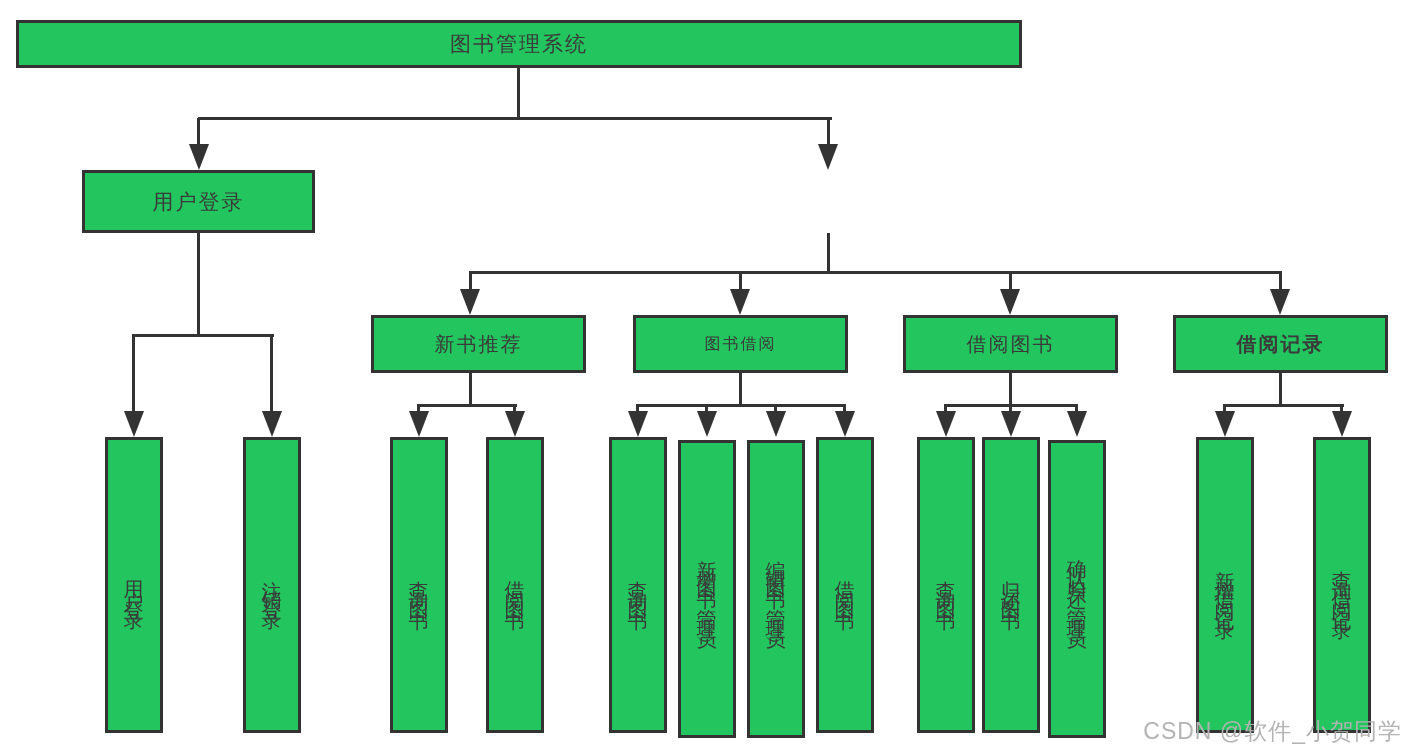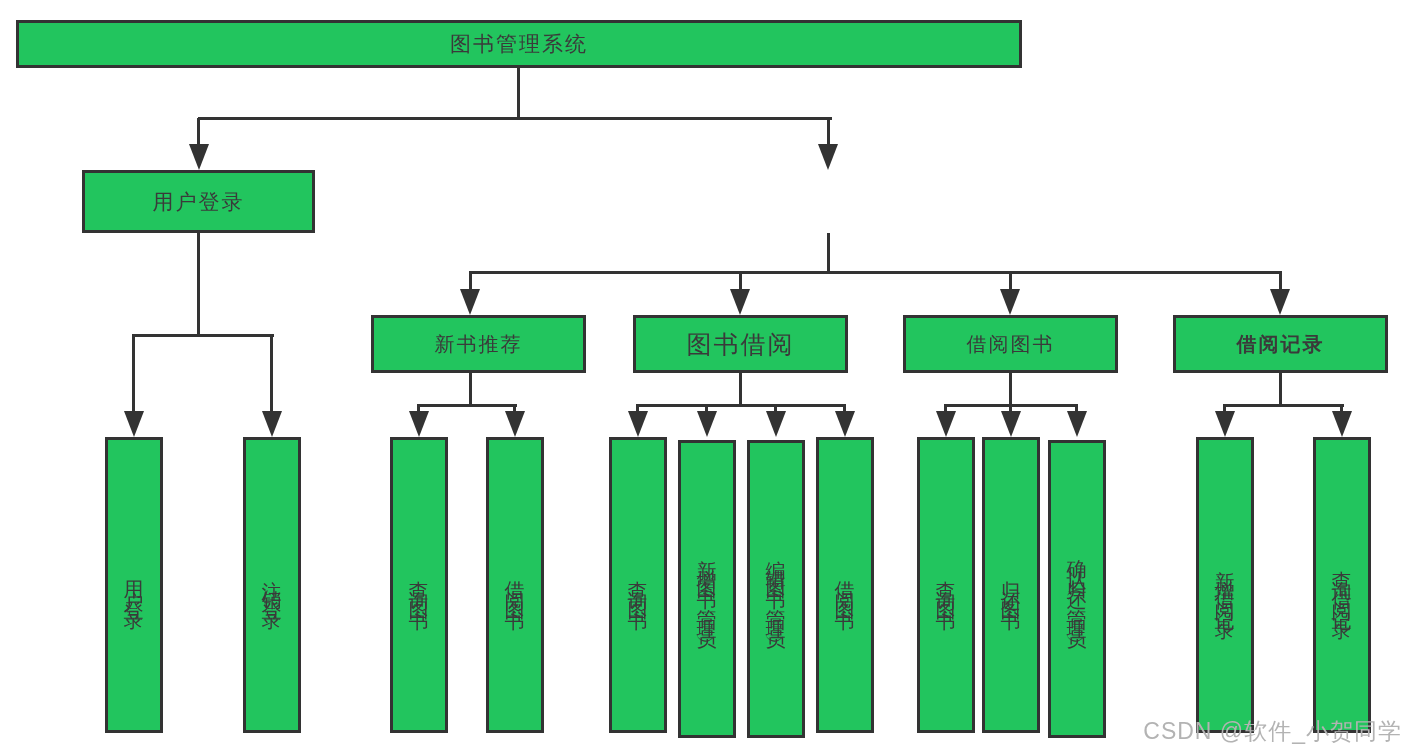--- a/index.html
+++ b/index.html
@@ -43,21 +43,21 @@
 
   <div class="box hbox" style="left:82px; top:170px; width:233px; height:63px;">
     <span>用户登录</span>
   </div>
 
 
   <div class="box hbox" style="left:363px; top:315px; width:215px; height:58px; font-size:20px;margin-left:8px;">
     <span>新书推荐</span>
   </div>
 
-  <div class="box hbox" style="left:633px; top:315px; width:215px; height:58px; font-size:25px;">
+  <div class="box hbox" style="left:633px; top:315px; width:215px; height:58px; font-size:16px;">
     <span>图书借阅</span>
   </div>
 
   <div class="box hbox" style="left:903px; top:315px; width:215px; height:58px; font-size:20px;">
     <span>借阅图书</span>
   </div>
 
   <div class="box hbox" style="left:1173px; top:315px; width:215px; height:58px; font-size:20px;font-weight:bold;">
     <span>借阅记录</span>
   </div>

